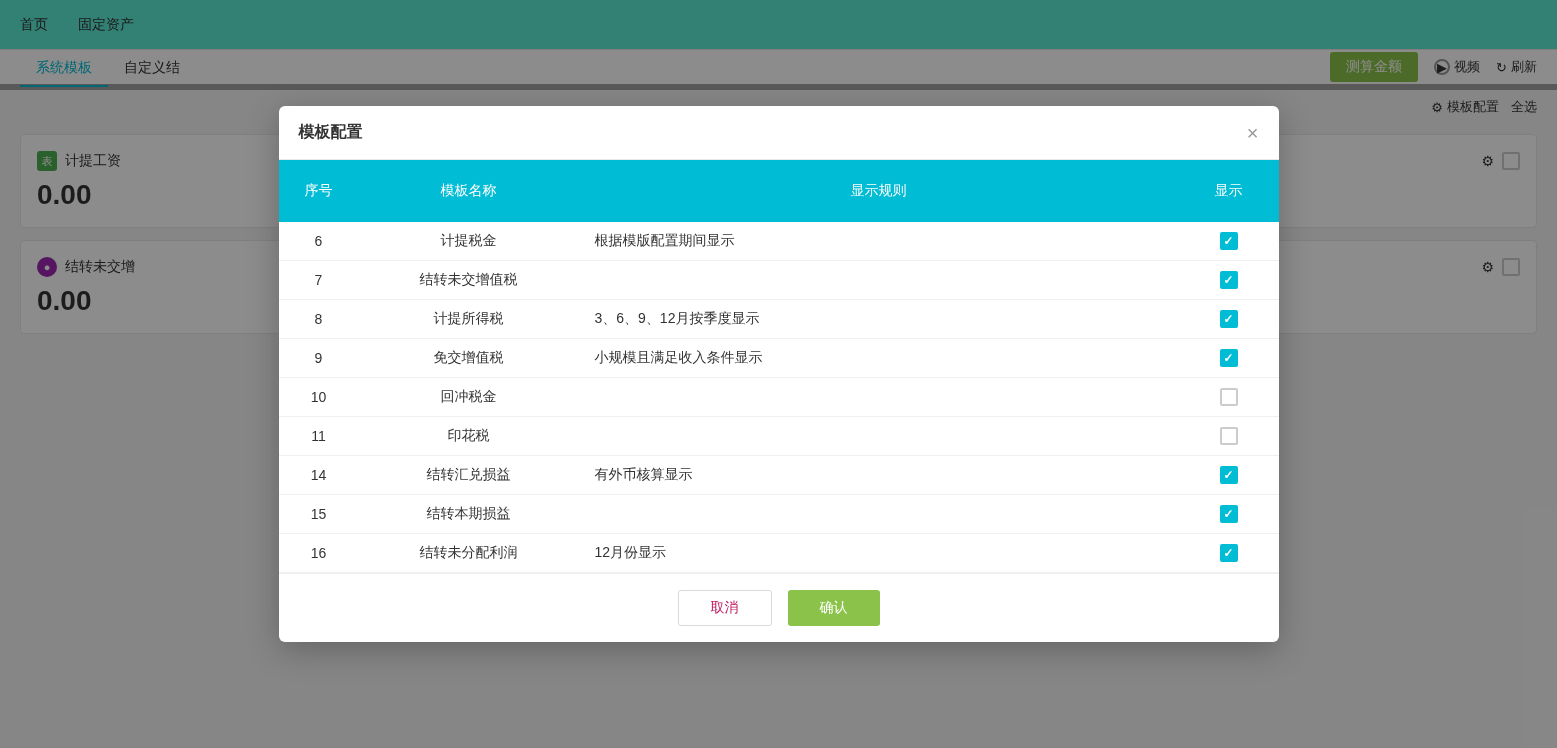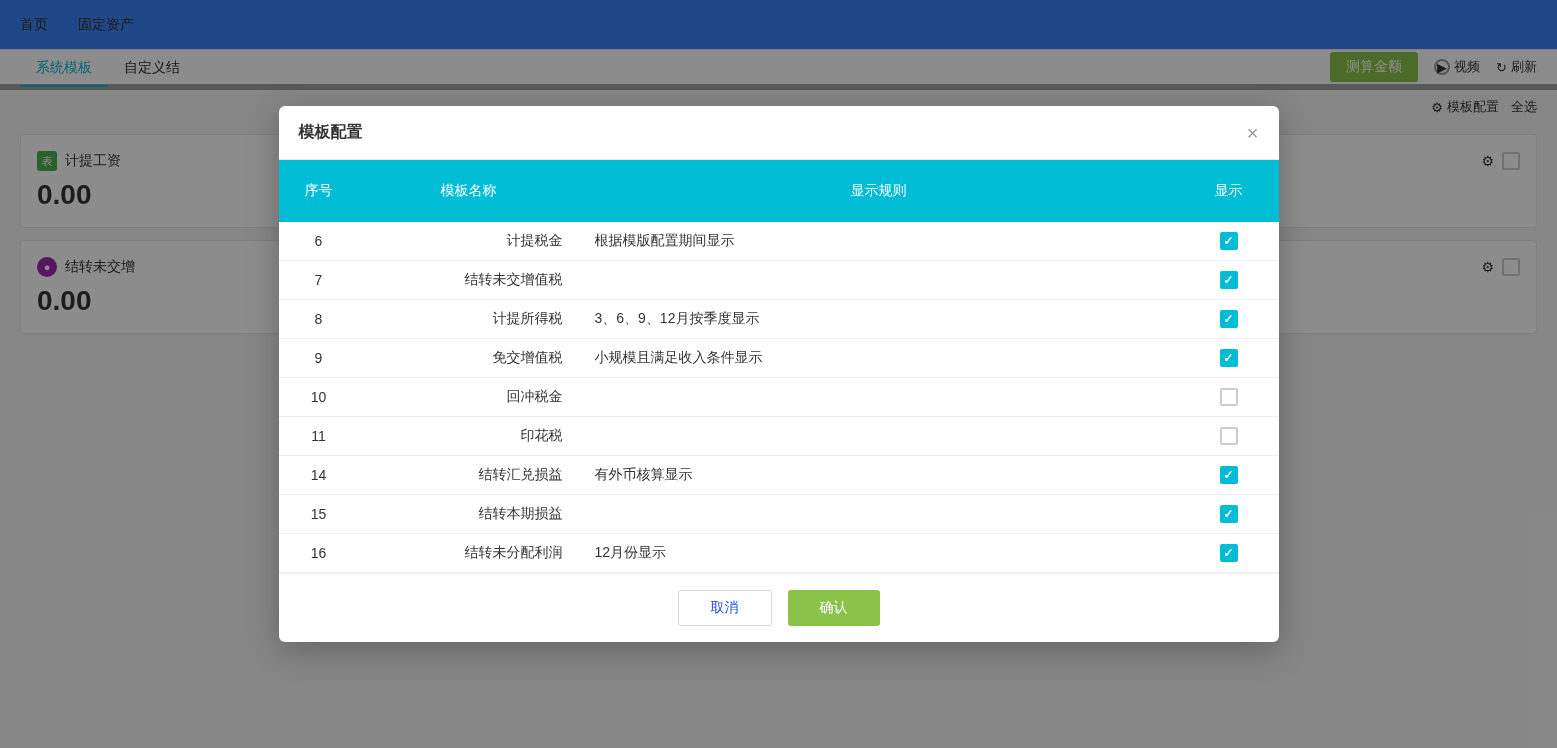--- a/index.html
+++ b/index.html
@@ -15,21 +15,21 @@
 
     
     .bg-page {
       position: absolute;
       top: 0; left: 0;
       width: 100%; height: 100%;
       background: #f5f5f5;
     }
 
     .bg-header {
-      background: #3b82f6;
+      background: #5eead4;
       height: 50px;
       display: flex;
       align-items: center;
       padding: 0 20px;
       gap: 30px;
       border-bottom: 1px solid #e8e8e8;
     }
 
     .bg-nav-item {
       font-size: 14px;
@@ -187,21 +187,21 @@
 
     .config-table tbody tr td {
       padding: 10px 16px;
       border-bottom: 1px solid #f0f0f0;
       text-align: center;
       font-size: 14px;
       color: #333;
     }
 
     .config-table tbody tr td:nth-child(2) {
-      text-align: right;
+      text-align: center;
     }
     .config-table tbody tr td:nth-child(3) {
       text-align: left;
     }
 
     .table-wrapper {
       overflow-y: auto;
       max-height: 560px;
     }
 
@@ -239,21 +239,21 @@
     .modal-footer {
       display: flex;
       justify-content: center;
       gap: 16px;
       padding: 16px 20px;
       border-top: 1px solid #f0f0f0;
     }
 
     .btn-cancel {
       background: #fff;
-      color: #1d4ed8;
+      color: #be185d;
       border: 1px solid #d9d9d9;
       padding: 8px 32px;
       border-radius: 3px;
       cursor: pointer;
       font-size: 14px;
     }
 
     .btn-confirm {
       background: #8bc34a;
       color: #fff;

